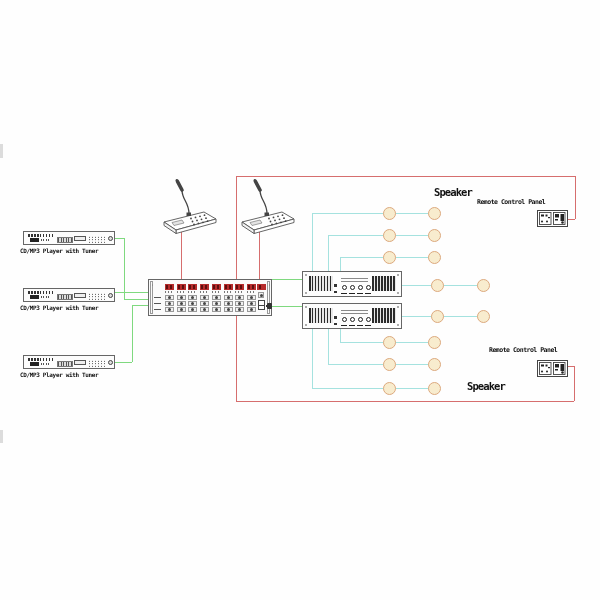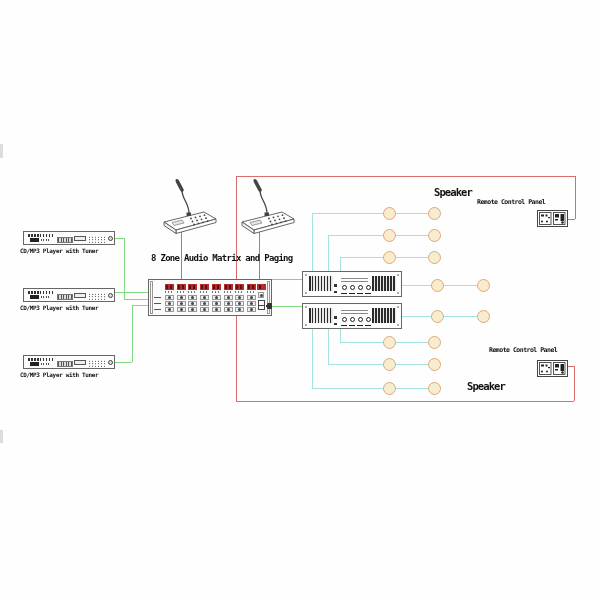--- a/index.html
+++ b/index.html
@@ -453,21 +453,20 @@
       <div class="mr-knob">
           <i></i>
         </div>
       <div class="mr-switch">
           <i></i>
         </div>
       <div class="mr-icon"></div>
     </div>
   </div>
   <div class="matrix-title" id="matrix-title" style="left: 151px; top: 252px;">
-    <div>8 Zone Audio Matrix and Paging</div>
   </div>
 
   <div class="lbl speaker-lbl" id="lbl-speaker-top" style="left: 434px; top: 186px;">Speaker</div>
   <div class="lbl speaker-lbl" id="lbl-speaker-bottom" style="left: 467px; top: 380px;">Speaker</div>
   <div class="lbl rcp-lbl" id="lbl-rcp-top" style="left: 477px; top: 198px;">Remote Control Panel</div>
   <div class="lbl rcp-lbl" id="lbl-rcp-bottom" style="left: 489px; top: 346px;">Remote Control Panel</div>
 
   <div class="artifact" id="art0" style="left: 0px; top: 144px; width: 3px; height: 14px;"></div>
   <div class="artifact" id="art1" style="left: 0px; top: 430px; width: 3px; height: 13px;"></div>
 </div>

